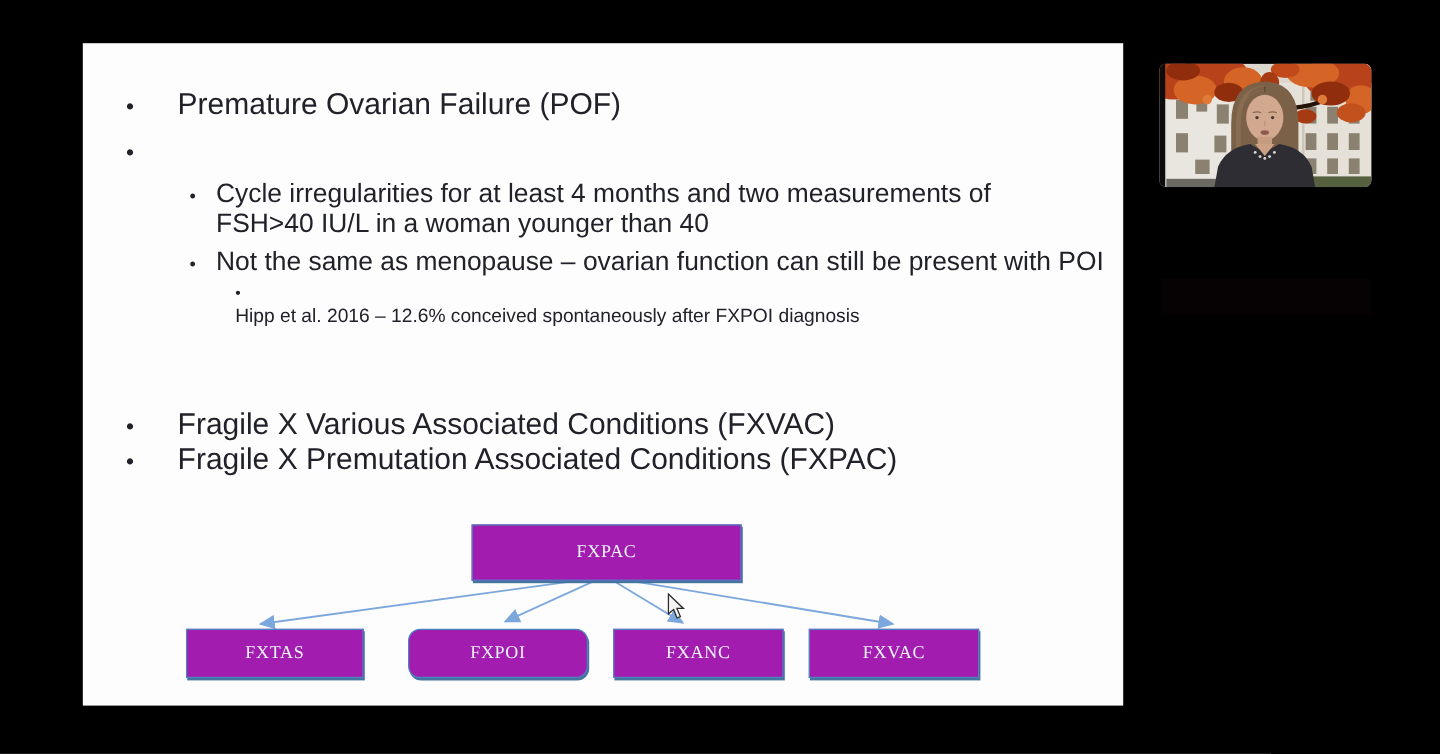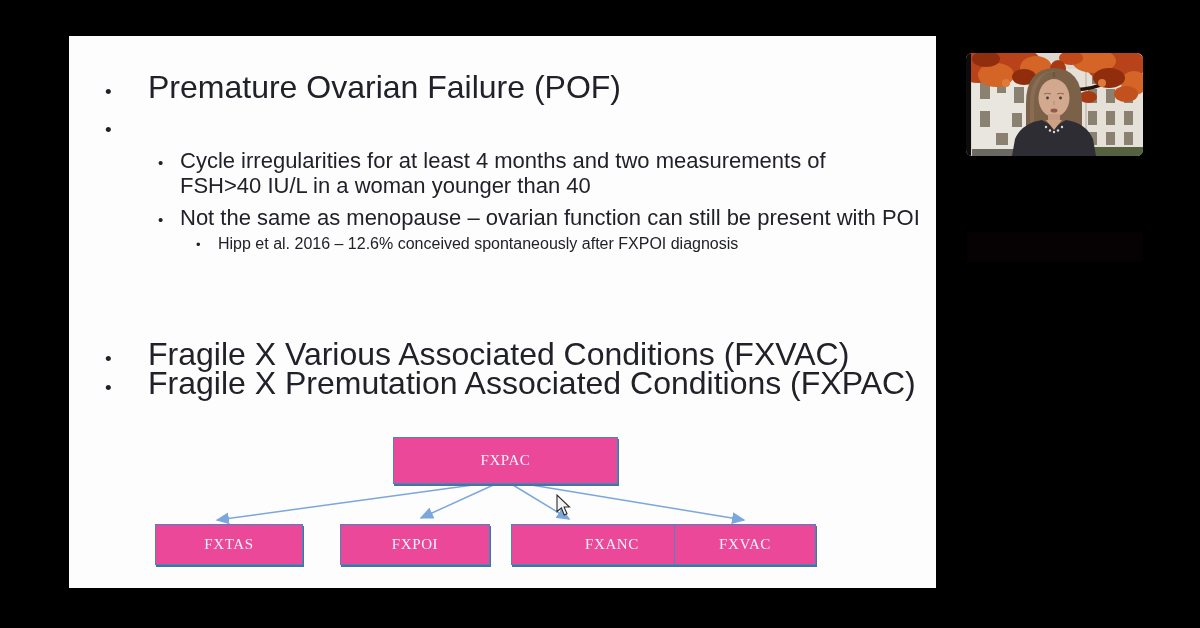--- a/index.html
+++ b/index.html
@@ -1,41 +1,41 @@
 <!DOCTYPE html>
 <html><head>
 <meta charset="utf-8">
 <style>
   html,body{margin:0;padding:0;background:#000;}
   .stage{position:relative;width:1200px;height:628px;background:#000;overflow:hidden;
          font-family:"Liberation Sans",sans-serif;}
   
   .slide{position:absolute;left:69px;top:36px;width:867px;height:552px;background:#fdfdfd;}
   .bullet-item{position:absolute;display:flex;align-items:flex-start;color:#21212a;}
-  .lvl1{font-size:32px;line-height:30px;left:36px;}
+  .lvl1{font-size:25px;line-height:30px;left:36px;}
   .lvl2{font-size:22px;line-height:25px;left:89px;}
-  .lvl3{font-size:16px;line-height:20px;left:127px;}
+  .lvl3{font-size:16px;line-height:20px;left:127px;flex-direction:column;}
   .bullet{flex:0 0 auto;text-align:left;}
   .lvl1 .bullet{width:43px;}
   .lvl2 .bullet{width:22px;}
   .lvl3 .bullet{width:22px;}
   .bullet::before{content:"\2022";}
   .lvl1 .bullet::before{font-size:19px;}
   .lvl2 .bullet::before{font-size:15px;}
   .lvl3 .bullet::before{font-size:13px;}
   .txt{flex:0 1 auto;}
   .nowrap{white-space:nowrap;}
   
-  .dbox{position:absolute;background:#ec4899;border:1px solid #4a85c0;
+  .dbox{position:absolute;background:#a21caf;border:1px solid #4a85c0;
         box-shadow:1px 2px 0 #44749f;display:flex;align-items:center;justify-content:center;
         color:#edf3fa;font-family:"Liberation Serif",serif;font-size:15px;letter-spacing:.6px;text-align:right;}
   .dbox.root{left:324px;top:401px;width:223px;height:45px;}
   .dbox.c0{left:86px;top:488px;width:146px;height:39px;}
-  .dbox.c1{left:271px;top:488px;width:148px;height:39px;}
-  .dbox.c2{left:442px;top:488px;width:140px;height:39px;padding-left:30px;}
+  .dbox.c1{left:271px;top:488px;width:148px;height:39px;border-radius:10px;}
+  .dbox.c2{left:442px;top:488px;width:140px;height:39px;}
   .dbox.c3{left:605px;top:488px;width:140px;height:39px;}
   .arrows{position:absolute;left:0;top:0;width:867px;height:552px;pointer-events:none;}
   
   .cursor{position:absolute;left:556px;top:494px;width:16px;height:23px;}
   .webcam{position:absolute;left:966px;top:53px;width:177px;height:103px;border-radius:6px;
           overflow:hidden;background:#111;}
   .webcam svg{display:block;}
   .hidden-tile{position:absolute;left:967px;top:232px;width:176px;height:30px;
                background:#060103;border-radius:3px;}
 </style>

